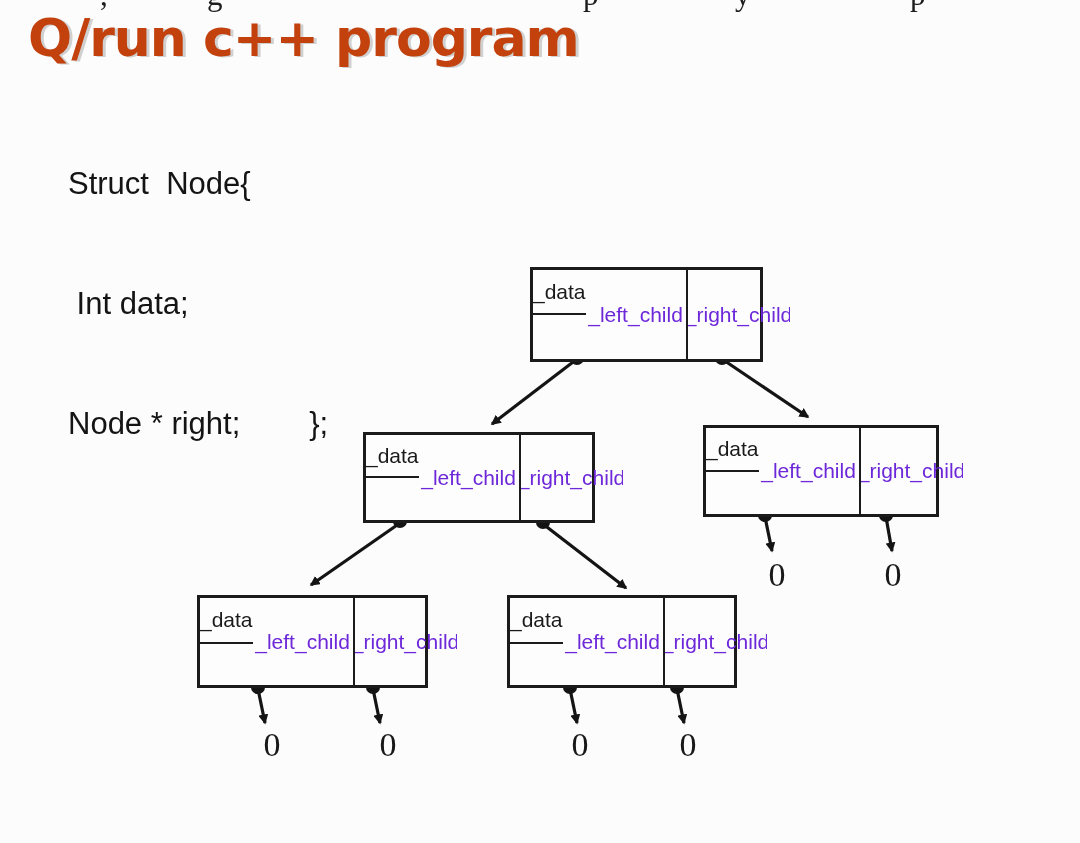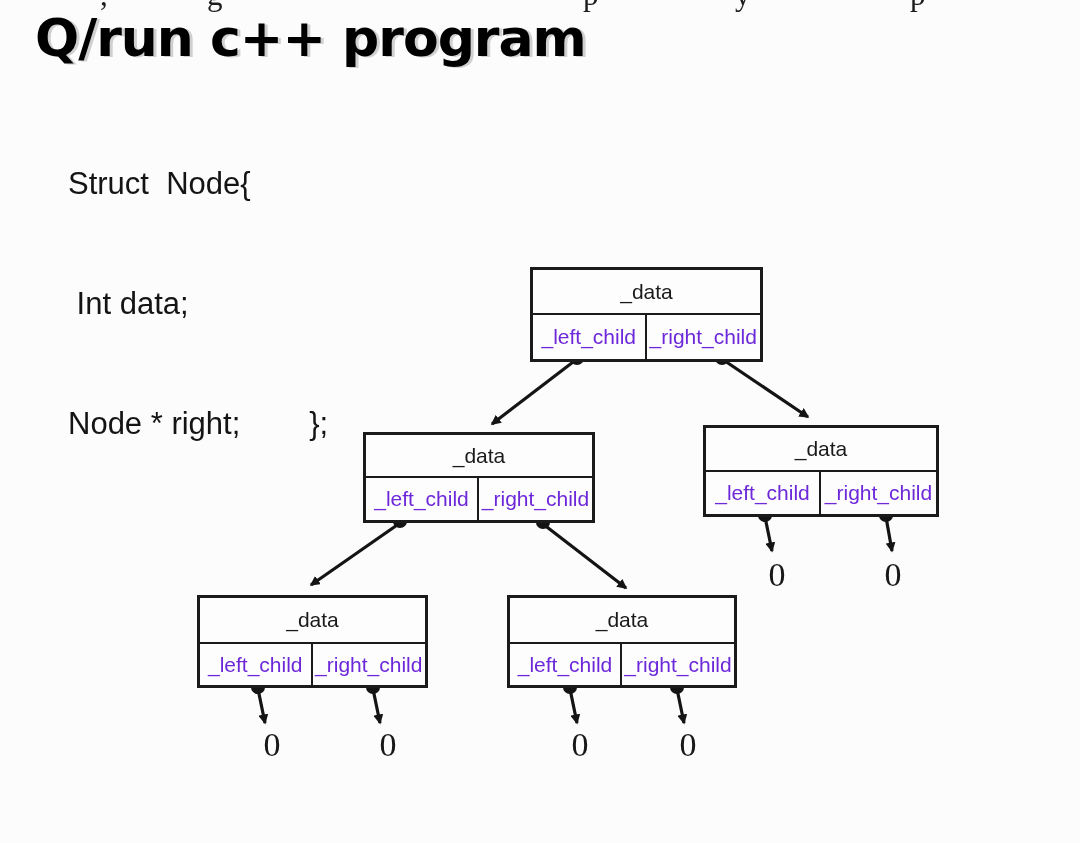--- a/index.html
+++ b/index.html
@@ -28,26 +28,26 @@
     position: absolute;
     top: -23px;
     font-family: "Liberation Serif", serif;
     font-size: 31px;
     color: #1d1d1d;
   }
 
   
   .title {
     position: absolute;
-    left: 35px; top: 8px;
+    left: 28px; top: 8px;
     font-family: "DejaVu Sans", sans-serif;
     font-weight: bold;
     font-size: 52px;
     letter-spacing: -1px;
-    color: #000000;
+    color: #c2410c;
     text-shadow: 3px 1px 0 rgba(125,125,125,0.35);
     white-space: pre;
   }
 
   
   .code {
     position: absolute;
     left: 68px; top: 84px;
     font-family: Liberation Sans, sans-serif;
     font-size: 31px;
@@ -55,21 +55,20 @@
     color: #141414;
     white-space: pre;
   }
 
   
   .node {
     position: absolute;
     background: #fdfdfd;
     border: 3px solid #1b1b1b;
     display: flex;
-    flex-direction: column;
   }
   .node-data {
     border-bottom: 2px solid #1b1b1b;
     display: flex;
     align-items: center;
     justify-content: center;
     font-size: 21px;
     color: #1a1a1a;
     flex: 0 0 auto;
   }

